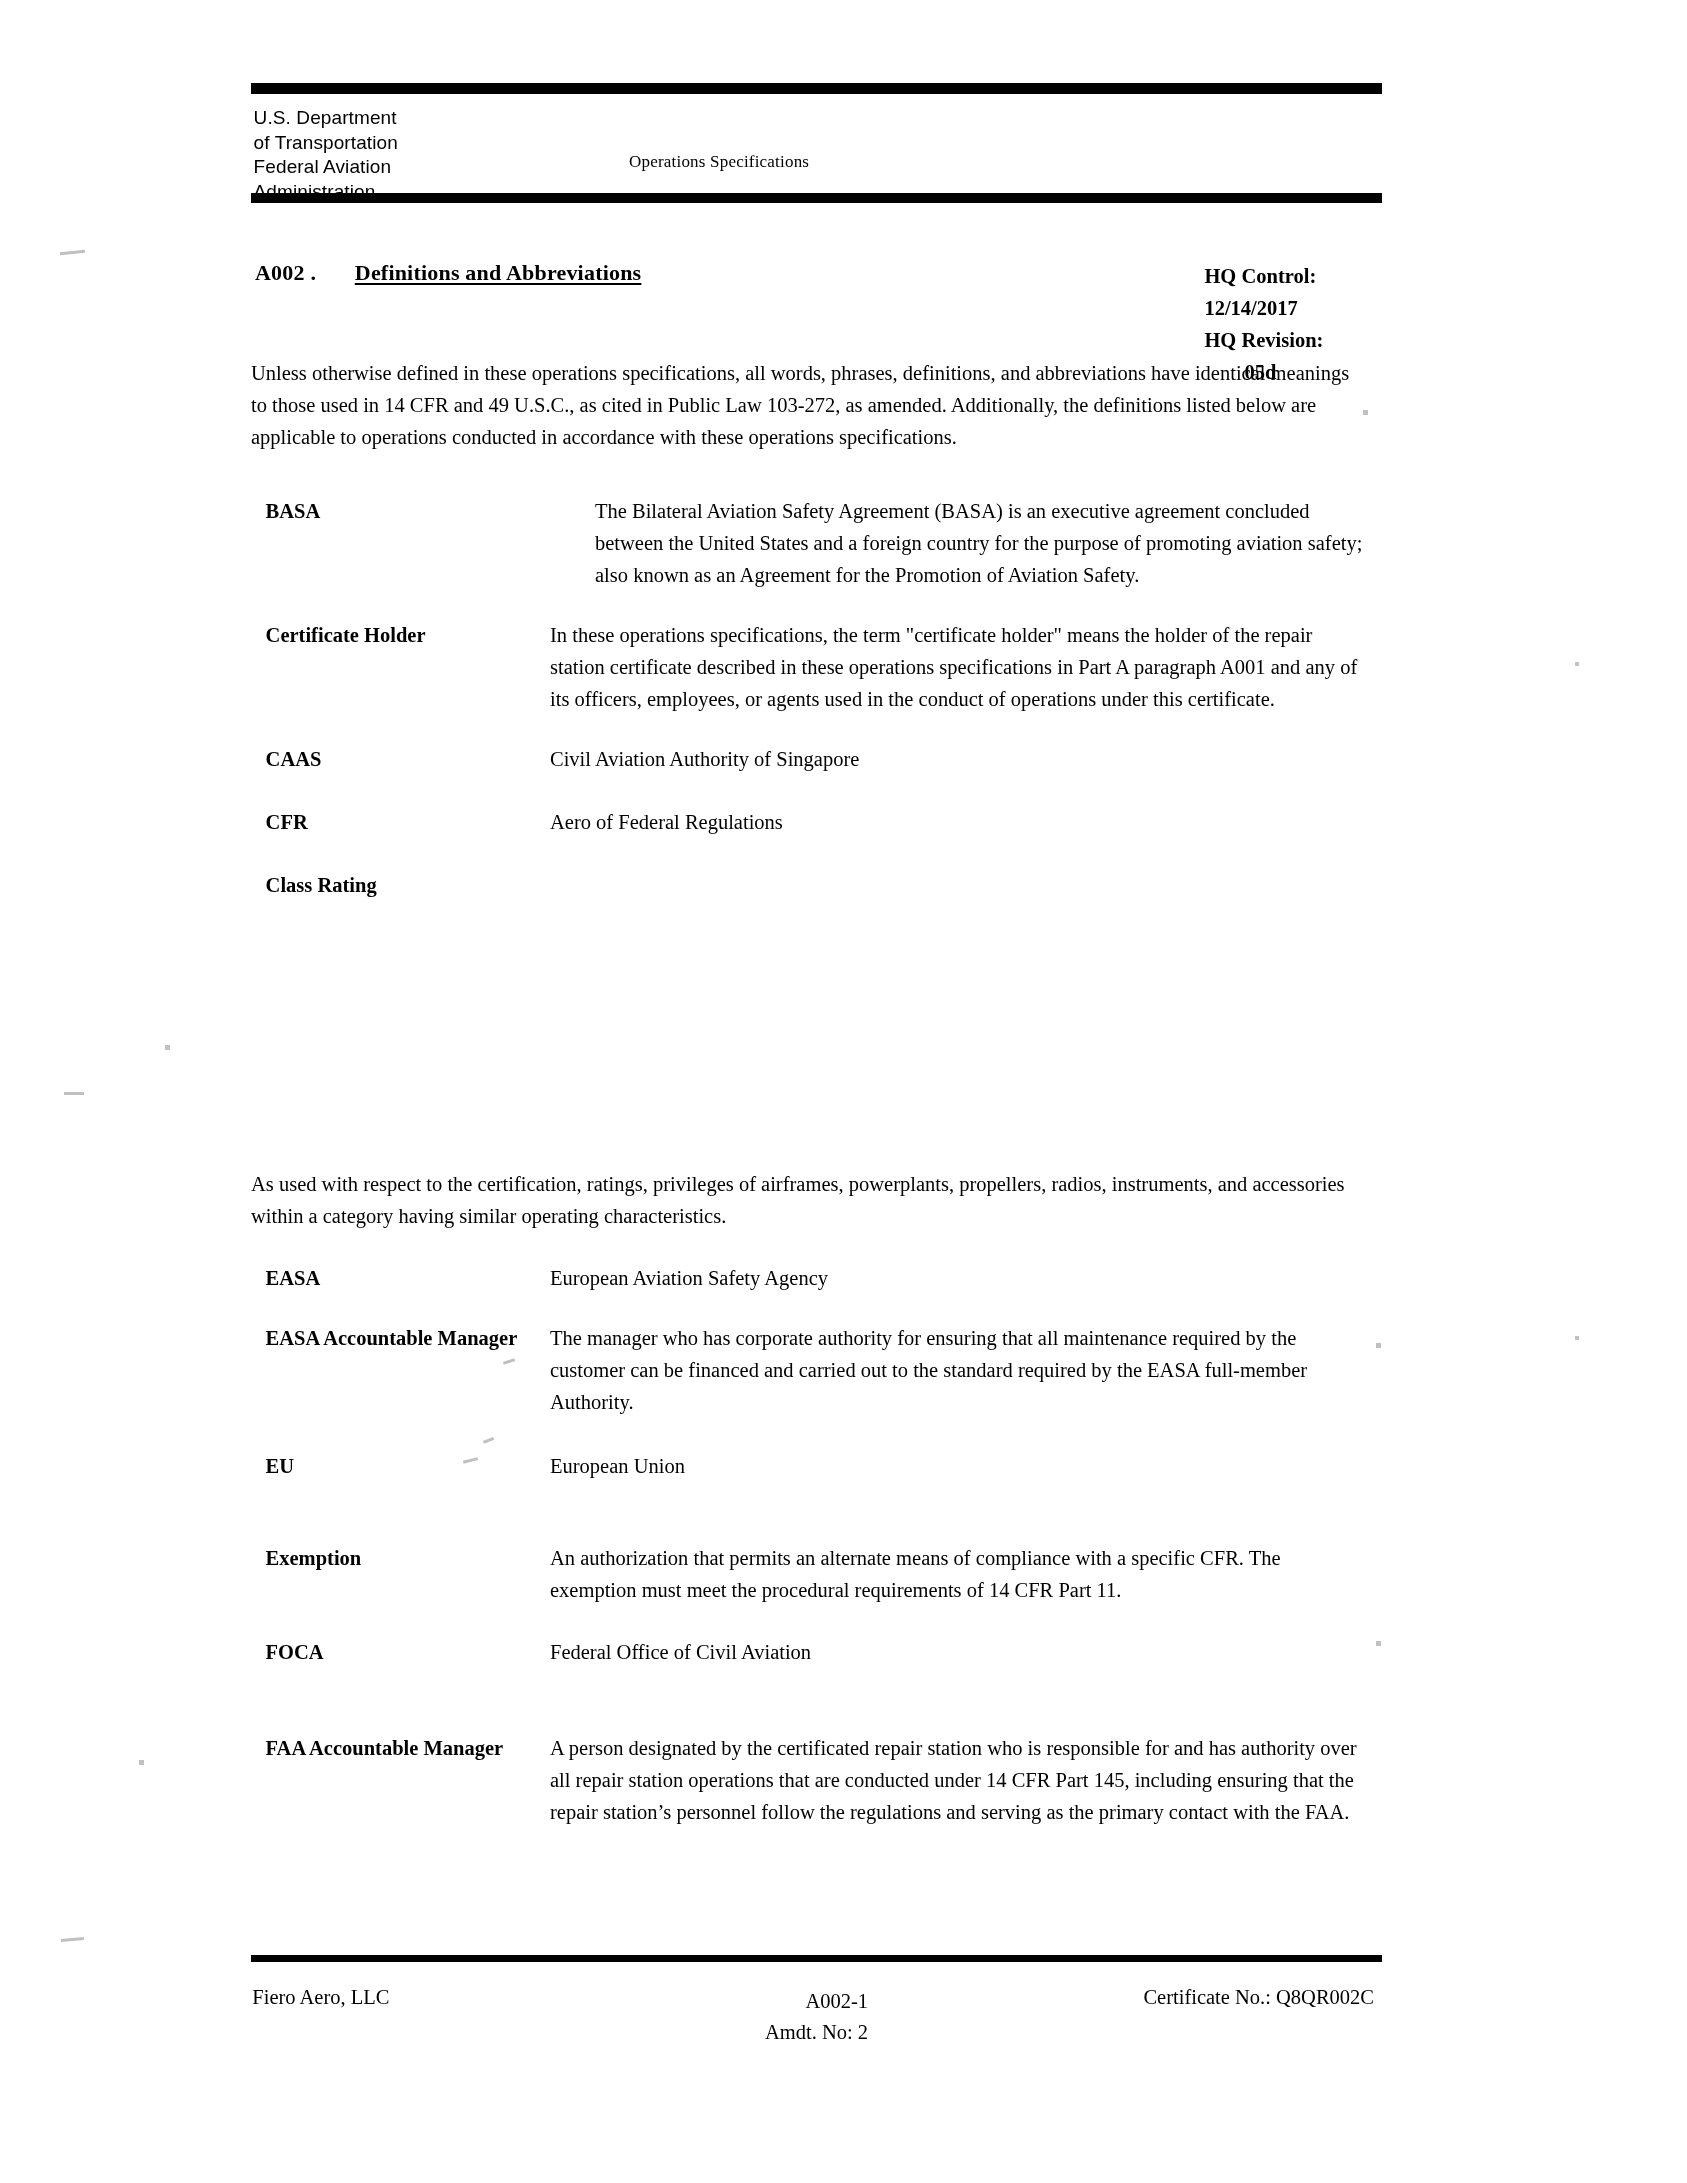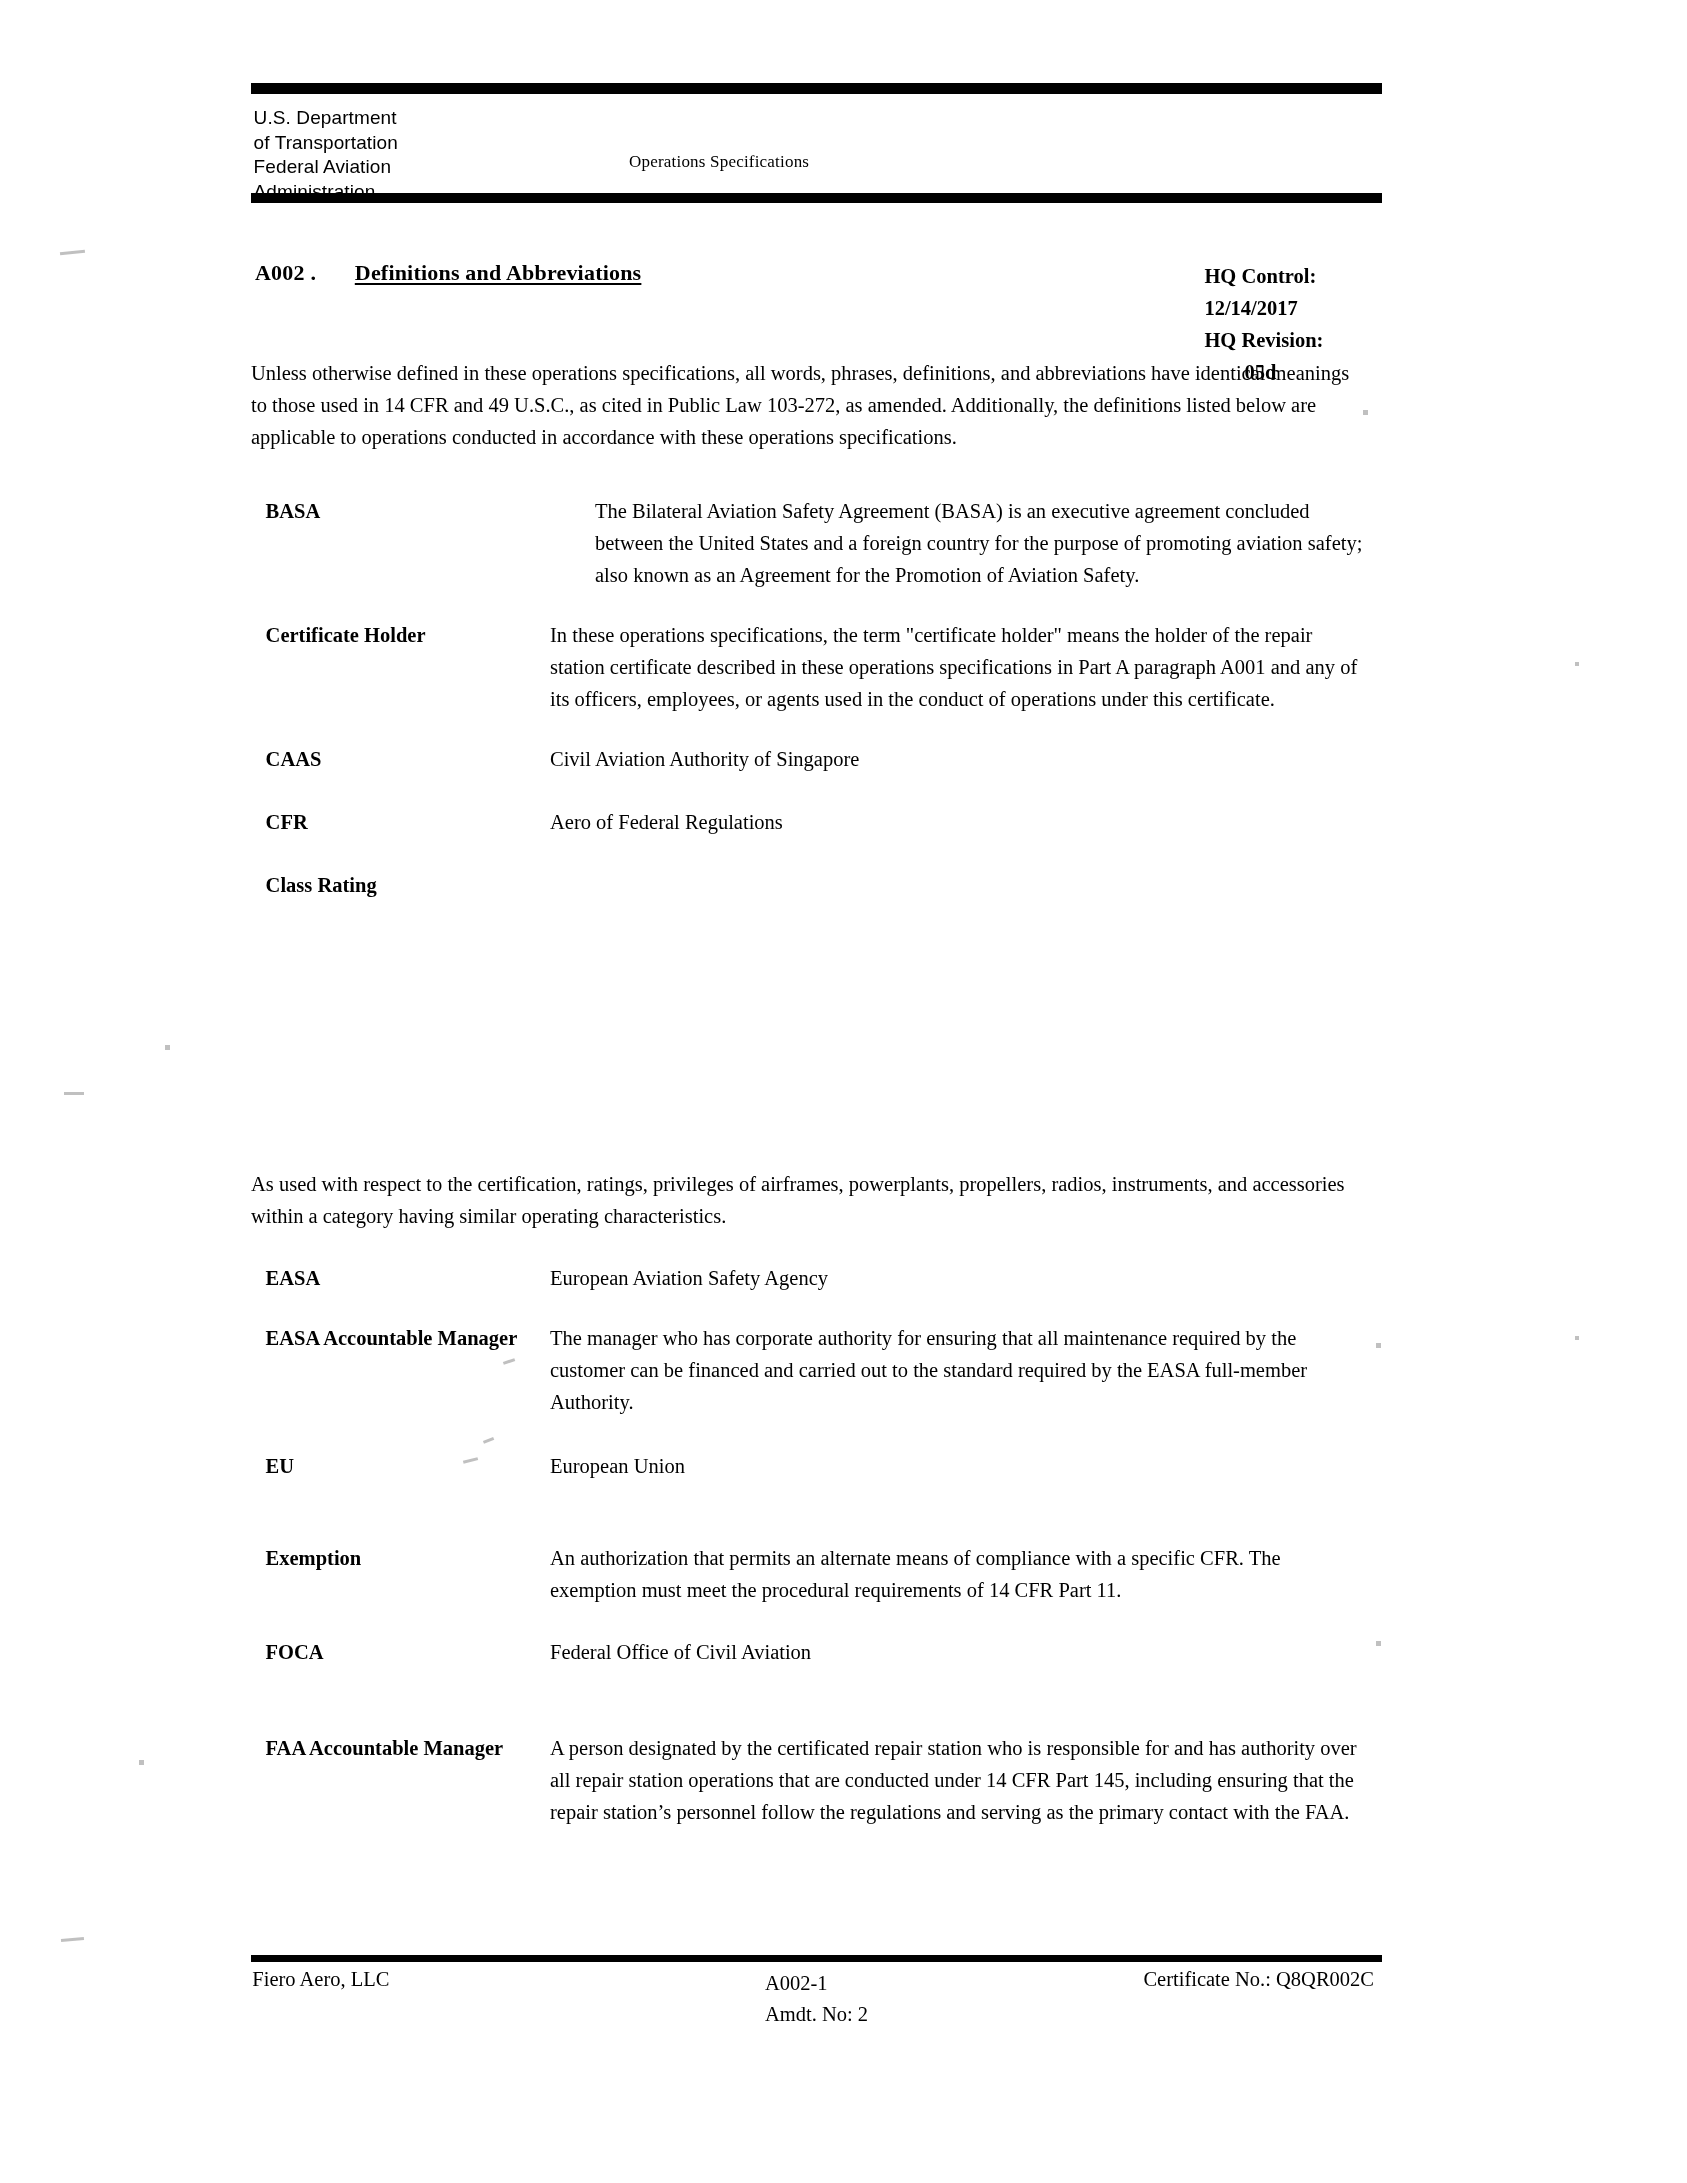--- a/index.html
+++ b/index.html
@@ -138,32 +138,32 @@
     width: 1131px;
   }
   .footer-rule {
     height: 6.6px;
     background: #000000;
     width: 100%;
   }
   .footer-row {
     position: relative;
     height: 73px;
-    margin-top: 6px;
+    margin-top: 24px;
     font-size: 20.5px;
   }
   .f-left { position: absolute; left: 1.3px; top: 0; white-space: nowrap; }
   .f-center {
     position: absolute;
     left: 0; right: 0;
     top: 0;
     text-align: center;
     line-height: 31px;
   }
-  .f-center-inner { display: inline-block; text-align: left; }
+  .f-center-inner { display: inline-block; text-align: right; }
   .f-right { position: absolute; right: 8px; top: 0; white-space: nowrap; }
 </style>
 </head>
 <body>
 
 <div class="page">
 
   <div class="speck" style="left:60px;top:251px;width:25px;height:3.3px;transform:rotate(-6deg);"></div>
   <div class="speck" style="left:165px;top:1045px;width:4.6px;height:4.6px;"></div>
   <div class="speck" style="left:64px;top:1092px;width:20px;height:2.6px;"></div>

